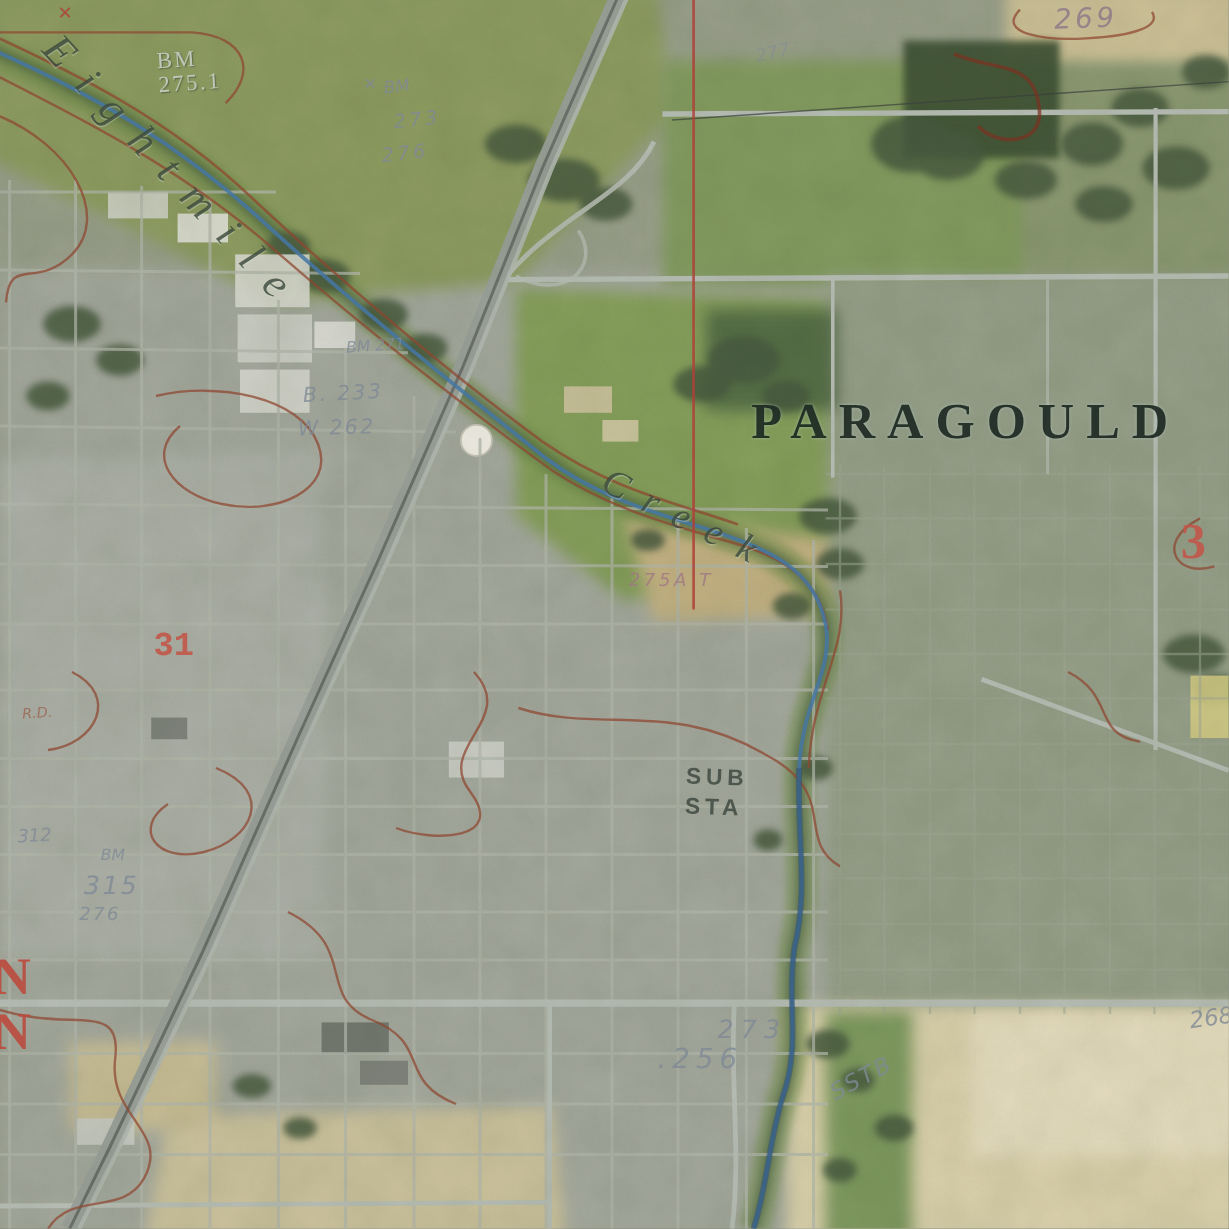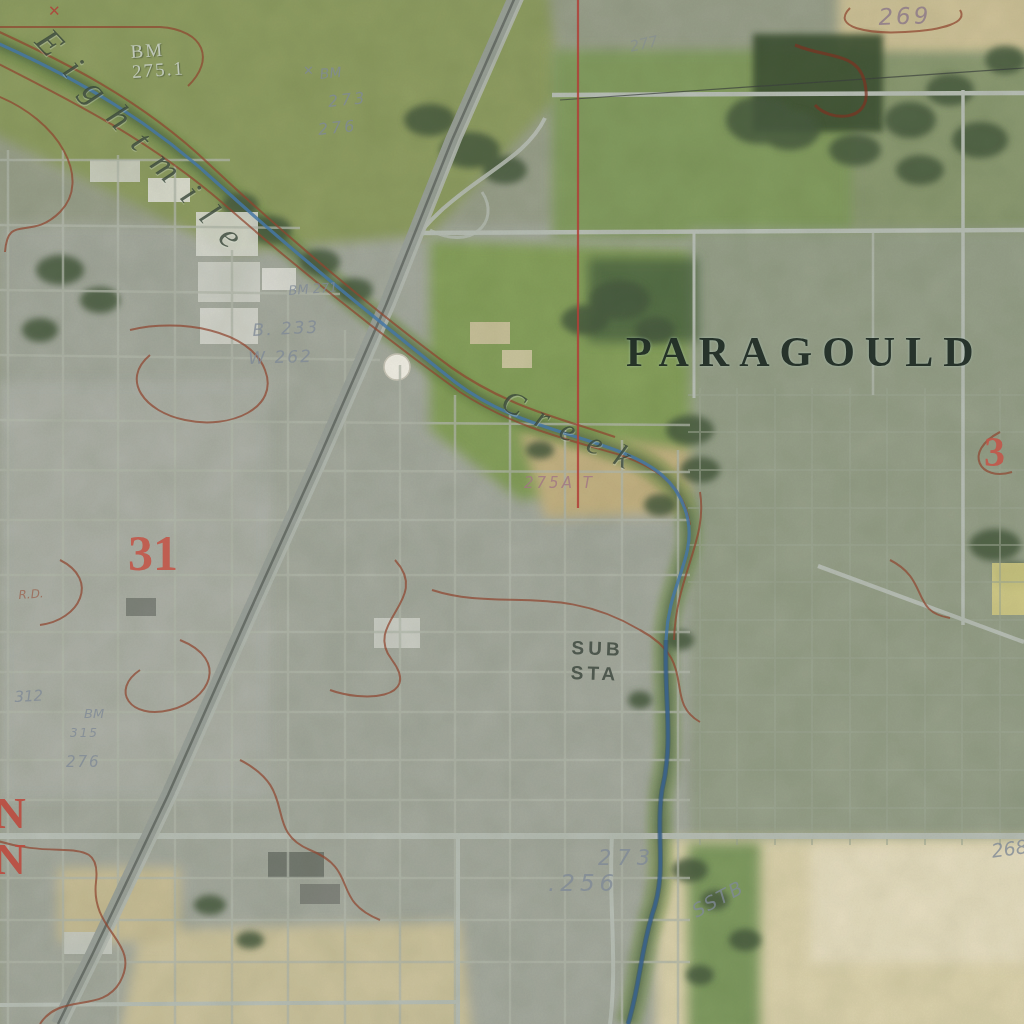--- a/index.html
+++ b/index.html
@@ -255,35 +255,35 @@
   <div class="lbl hand" style="left:327px;top:92px;font-size:16px;transform:rotate(-6deg);letter-spacing:3px;">273</div>
   <div class="lbl hand" style="left:317px;top:120px;font-size:16px;transform:rotate(-6deg);letter-spacing:3px;">276</div>
   <div class="lbl hand" style="left:628px;top:38px;font-size:15px;transform:rotate(-12deg);opacity:.6;">277</div>
 
   <div class="lbl hand" style="left:288px;top:283px;font-size:13px;transform:rotate(-4deg);">BM 271</div>
   <div class="lbl hand" style="left:252px;top:320px;font-size:17px;transform:rotate(-3deg);letter-spacing:2px;">B. 233</div>
   <div class="lbl hand" style="left:248px;top:348px;font-size:17px;transform:rotate(-2deg);letter-spacing:2px;">W 262</div>
 
   <div class="lbl hand" style="left:524px;top:474px;font-size:15px;letter-spacing:3px;color:rgba(160,117,132,.8);">275A T</div>
 
-  <div class="lbl section-red" style="left:128px;top:524px;font-size:50px;">31</div>
+  <div class="lbl section-red" style="left:128px;top:524px;font-size:28px;font-family:Liberation Mono, monospace;">31</div>
   <div class="lbl section-red" style="left:984px;top:428px;font-size:42px;">3</div>
 
   <div class="lbl substa" style="left:572px;top:636px;font-size:19px;transform:rotate(2deg);">
     <div>SUB</div>
     <div>STA</div>
   </div>
 
   <div class="lbl hand" style="left:598px;top:846px;font-size:21px;letter-spacing:6px;">273</div>
   <div class="lbl hand" style="left:548px;top:870px;font-size:23px;letter-spacing:5px;">.256</div>
   <div class="lbl hand" style="left:688px;top:902px;font-size:19px;letter-spacing:2px;transform:rotate(-28deg);">SSTB</div>
   <div class="lbl hand" style="left:990px;top:840px;font-size:19px;transform:rotate(-8deg);">268</div>
 
   <div class="lbl margin-red" style="left:-6px;top:788px;font-size:44px;">N</div>
   <div class="lbl margin-red" style="left:-6px;top:834px;font-size:44px;">N</div>
 
   <div class="lbl hand-red" style="left:18px;top:588px;font-size:12px;transform:rotate(-4deg);">R.D.</div>
   <div class="lbl hand" style="left:14px;top:688px;font-size:15px;transform:rotate(-3deg);">312</div>
   <div class="lbl hand" style="left:84px;top:706px;font-size:13px;">BM</div>
-  <div class="lbl hand" style="left:70px;top:726px;font-size:12px;letter-spacing:2px;">315</div>
+  <div class="lbl hand" style="left:70px;top:726px;font-size:21px;letter-spacing:2px;">315</div>
   <div class="lbl hand" style="left:66px;top:753px;font-size:15px;letter-spacing:2px;">276</div>
 
 </div>
 
 </body></html>

